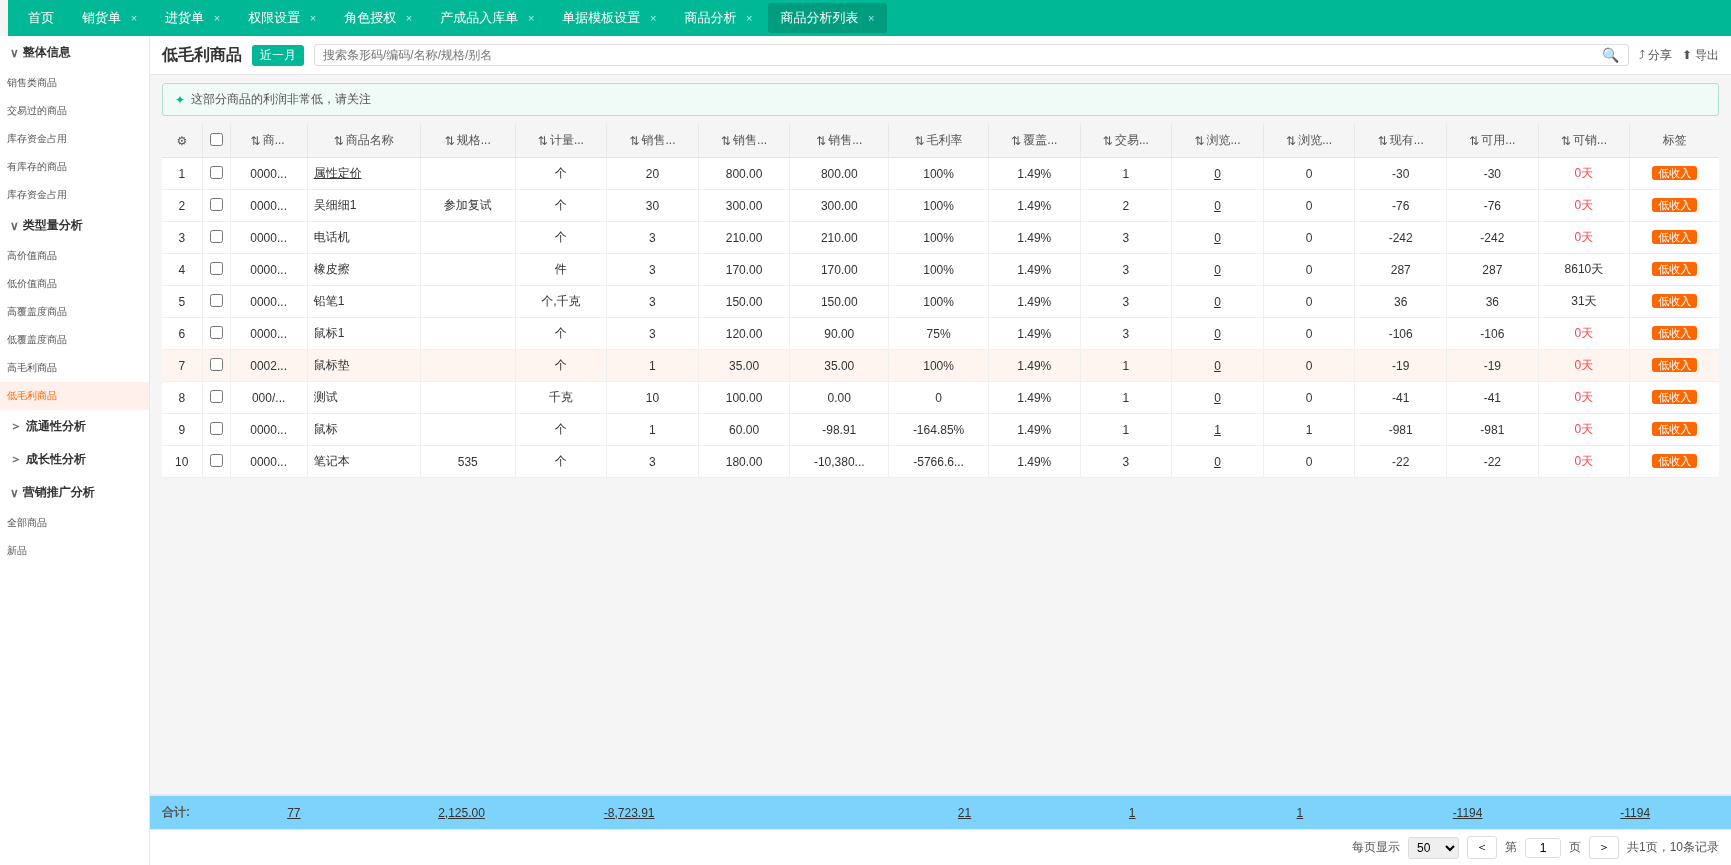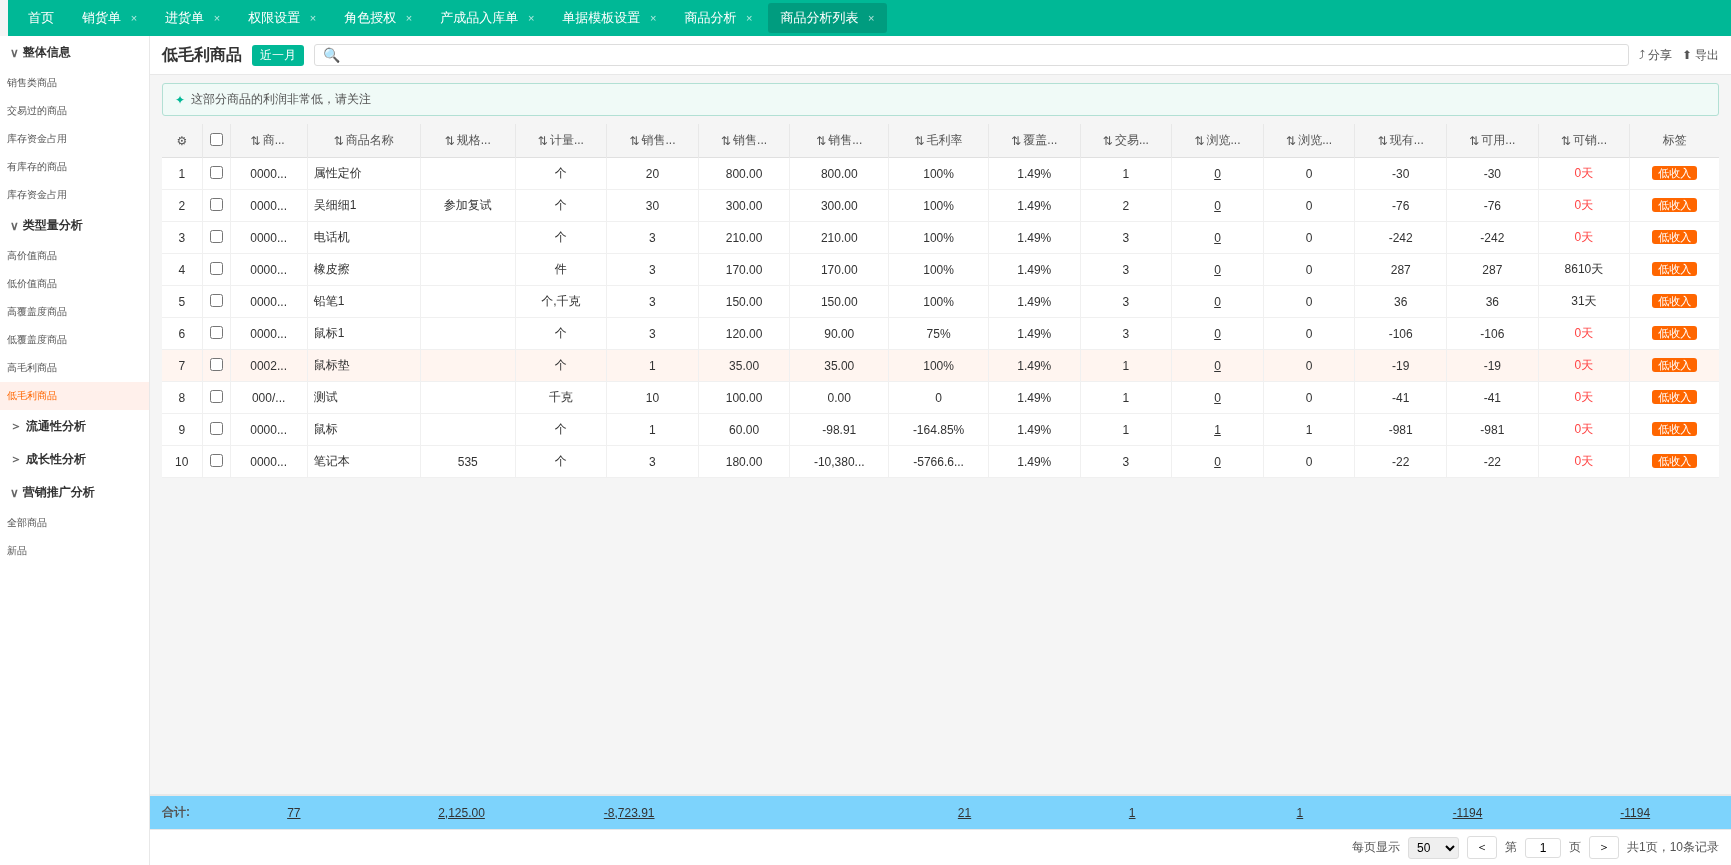--- a/index.html
+++ b/index.html
@@ -305,20 +305,21 @@
     <div class="sidebar-item">全部商品</div>
     <div class="sidebar-item">新品</div>
   </div>
 
   <div class="content">
 
     <div class="content-header">
       <span class="page-title">低毛利商品</span>
       <button class="tag-btn">近一月</button>
       <div class="search-box">
+        <input class="search-input" type="text" placeholder="搜索条形码/编码/名称/规格/别名" style="">
         <span class="search-icon">🔍</span>
       </div>
       <div class="header-actions">
         <div class="action-btn">
           <span>⤴</span>
           <span>分享</span>
         </div>
         <div class="action-btn">
           <span>⬆</span>
           <span>导出</span>
@@ -385,21 +386,21 @@
             <th>
                 <div class="th-inner">标签</div>
               </th>
           </tr>
         </thead>
         <tbody id="table-body">
         <tr>
     <td class="row-num">1</td>
     <td class="checkbox-cell"><input type="checkbox" style=""></td>
     <td>0000...</td>
-    <td style="text-align:left;">属性定价</td>
+    <td style="text-align:left;text-decoration:underline;">属性定价</td>
     <td></td>
     <td>个</td>
     <td>20</td>
     <td>800.00</td>
     <td>800.00</td>
     <td>100%</td>
     <td>1.49%</td>
     <td>1</td>
     <td><span class="link-text">0</span></td>
     <td>0</td>

